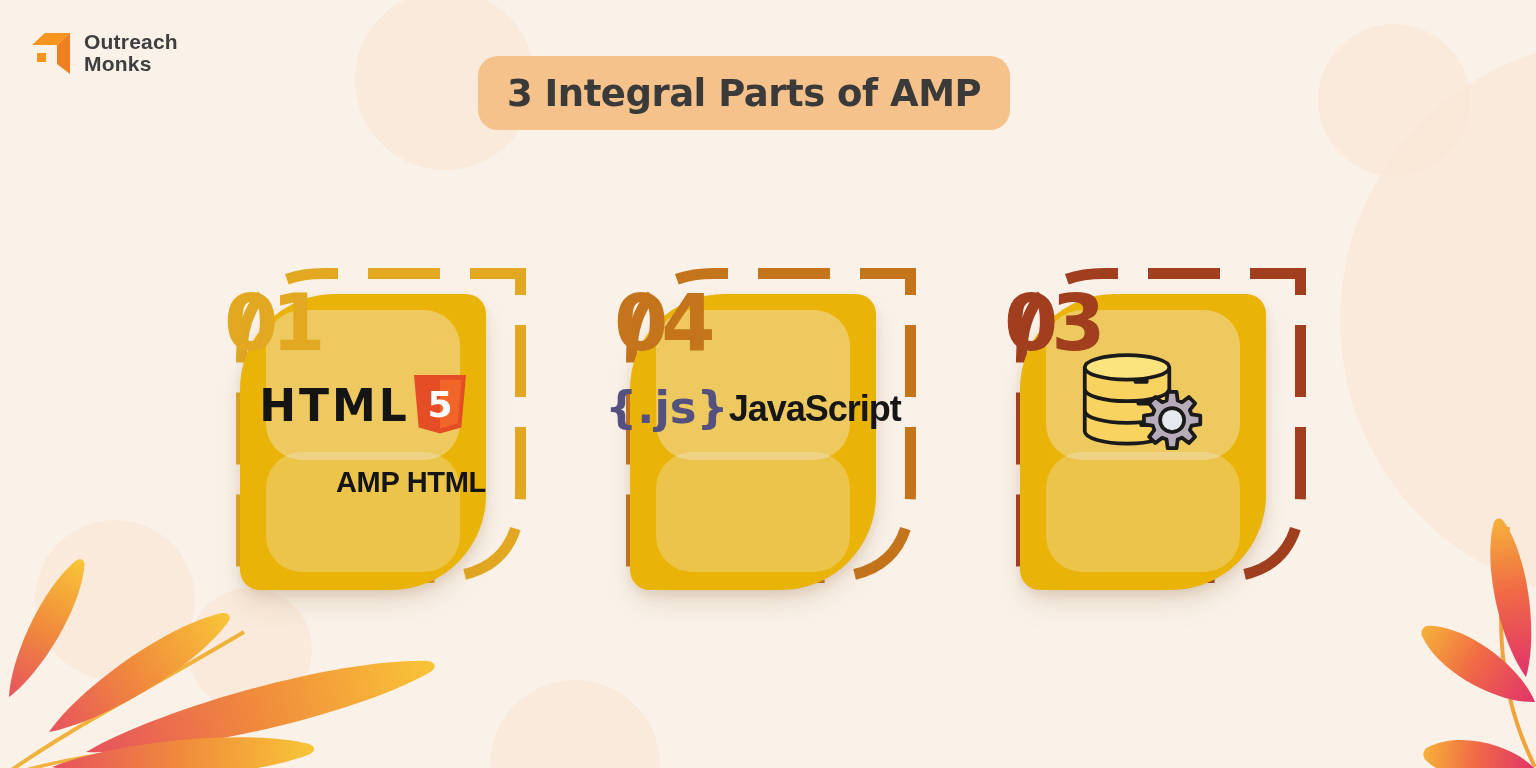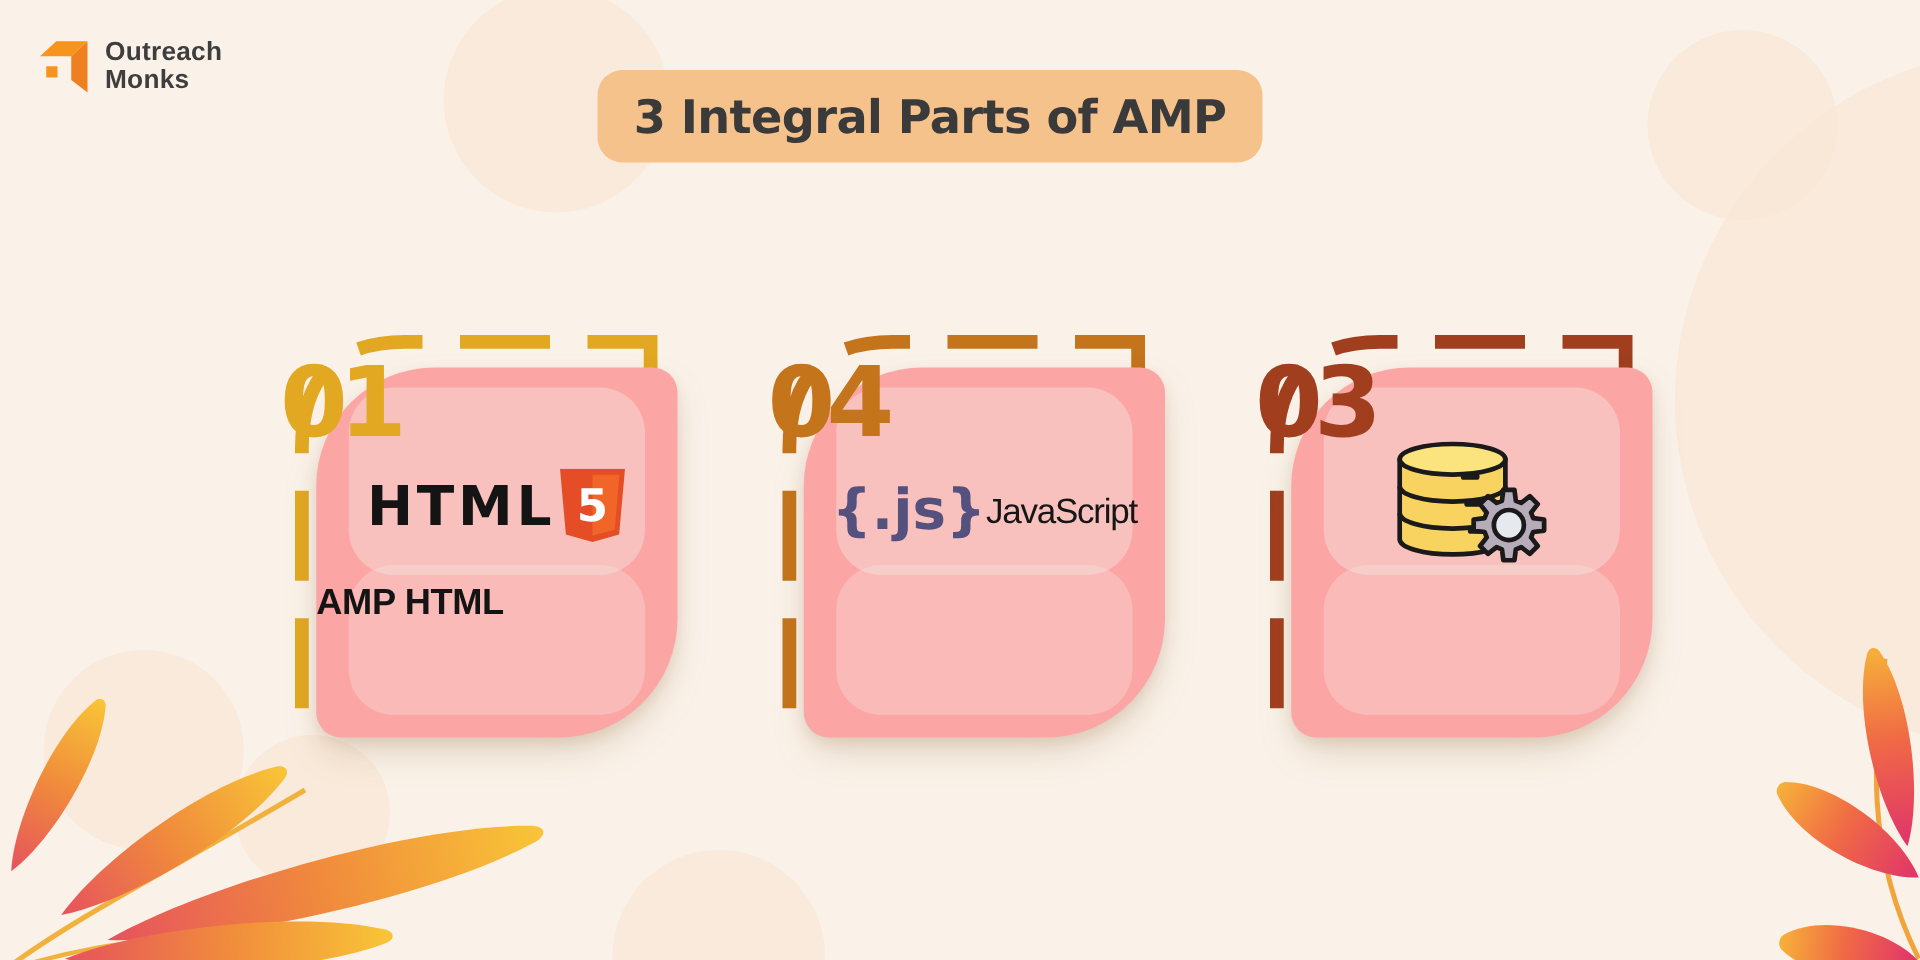--- a/index.html
+++ b/index.html
@@ -29,46 +29,46 @@
   
   .card { position:absolute; width:300px; height:330px; }
   .card-1 { left:236px;  top:268px; }
   .card-2 { left:626px;  top:268px; }
   .card-3 { left:1016px; top:268px; }
 
   .card svg.border { position:absolute; left:0; top:0; overflow:visible; }
   .card svg.border path { fill:none; stroke:var(--accent); stroke-width:11;
                           stroke-dasharray:72 30; stroke-dashoffset:58; }
 
-  .panel { position:absolute; left:17px; top:26px; width:289px; height:296px; background:#fca5a5;
+  .panel { position:absolute; left:4px; top:26px; width:246px; height:296px; background:#eab308;
            border-radius:95px 20px 95px 20px;
            box-shadow:0 14px 30px -6px rgba(150,110,70,.28), 0 4px 10px rgba(150,110,70,.12); }
   .tint  { position:absolute; left:26px; right:26px; top:16px; height:150px;
            border-radius:36px; background:#f3ece3; opacity:.4; }
   .tint2 { position:absolute; left:26px; right:26px; bottom:18px; height:120px;
            border-radius:36px; background:#f3ece3; opacity:.3; }
 
   .num { position:absolute; left:-12px; top:16px; z-index:3;
          font-family:"DejaVu Sans", sans-serif; font-weight:700; font-size:78px;
          letter-spacing:-7px; color:var(--accent); line-height:1; }
 
   .logo-area { position:absolute; left:0; right:0; top:55px; height:112px;
                display:flex; align-items:center; justify-content:center; }
-  .card-label { position:absolute; left:0; right:0; top:172px; text-align:left;
+  .card-label { position:absolute; left:0; right:0; top:172px; text-align:right;
                 font-weight:700; font-size:29px; color:#141414; letter-spacing:-.3px; }
 
   
   .html5 { display:flex; align-items:center; gap:3px; }
   .html5-word { font-family:"DejaVu Sans", sans-serif; font-weight:800; font-size:44px;
                 letter-spacing:3px; color:#141414; }
 
   
   .jslogo { display:flex; align-items:center; margin-top:6px; }
   .jslogo-mark { font-family:"DejaVu Sans", sans-serif; font-weight:800; font-size:45px; line-height:1.05; }
-  .jslogo-word { font-weight:400; font-size:28px; letter-spacing:-1px; color:#161616; margin-top:1px; }
+  .jslogo-word { font-weight:700; font-size:36px; letter-spacing:-1px; color:#161616; margin-top:1px; }
 
   
   .leaves-left  { position:absolute; left:-6px;  bottom:-4px; }
   .leaves-right { position:absolute; right:-4px; bottom:-4px; }
 </style>
 </head>
 <body>
 
 <div class="page" style="--bg: #faf2e9; --circle: #f8e7d6;">
 

